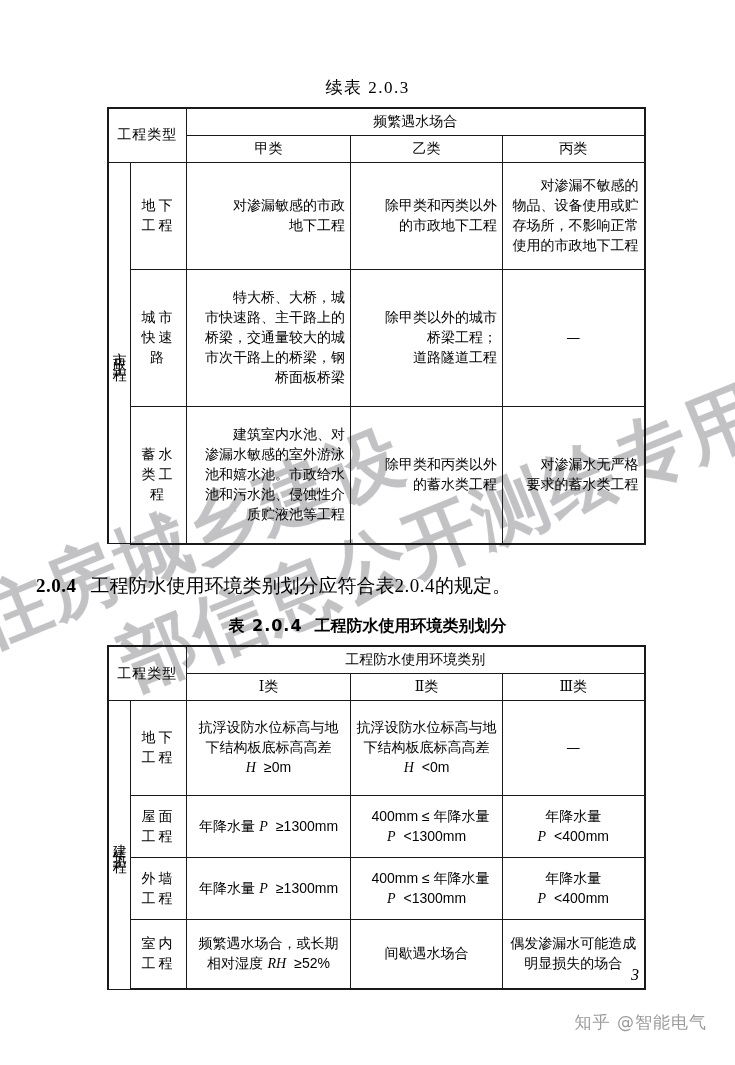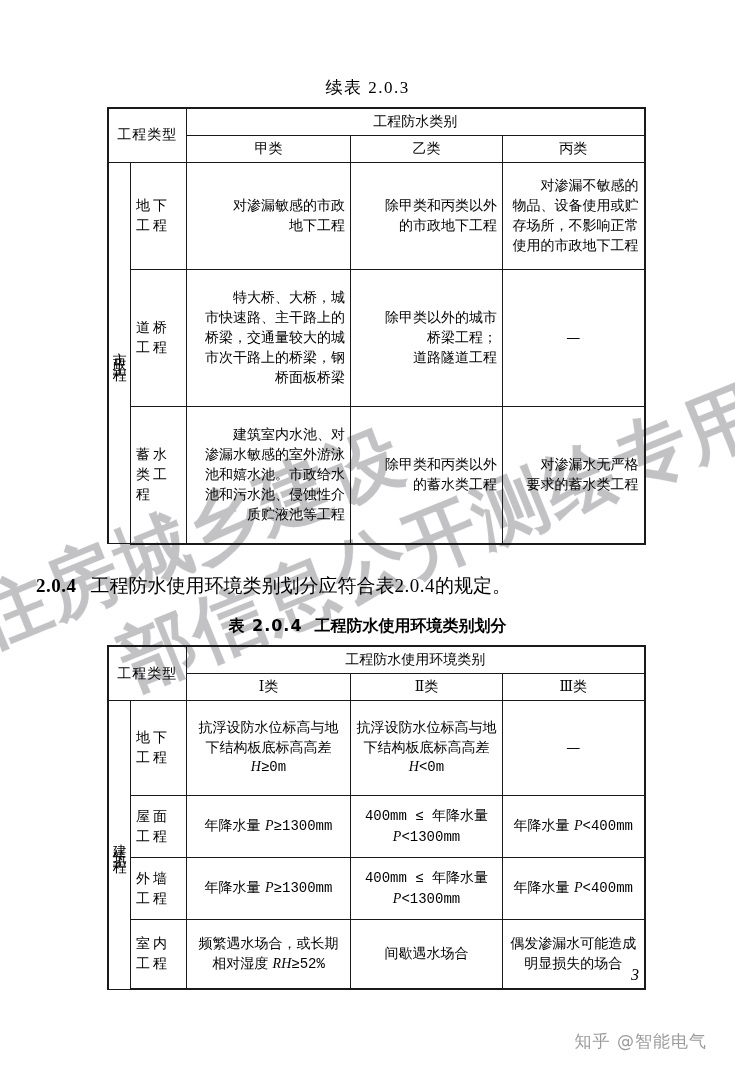--- a/index.html
+++ b/index.html
@@ -101,35 +101,35 @@
     background: transparent;
   }
   table.doc .outer-top { border-top-width: 2px; }
   table.doc .outer-bot { border-bottom-width: 2px; }
   table.doc .outer-l { border-left-width: 2px; }
   table.doc .outer-r { border-right-width: 2px; }
 
   .c-center { text-align: center; }
   .c-just { text-align: right; text-indent: 2em; }
   .v-cn {
-    text-align: left;
+    text-align: center;
     letter-spacing: 3px;
     line-height: 1.55;
   }
   .narrow-cn {
     writing-mode: vertical-rl;
     text-orientation: upright;
     letter-spacing: 6px;
     margin: 0 auto;
     display: block;
     font-size: 14px;
   }
   .dash { text-align: center; font-size: 15px; }
   .ital { font-style: italic; font-family: "Liberation Serif", serif; }
-  .rm { font-family: Liberation Mono, monospace; font-style: normal; }
+  .rm { font-family: Liberation Sans, sans-serif; font-style: normal; padding-left: 8px; }
 
   
   .t1 .w-type { width: 23px; }
   .t1 .w-sub  { width: 56px; }
   .t1 .w-a    { width: 164px; }
   .t1 .w-b    { width: 152px; }
   .t1 .w-c    { width: 142px; }
 
   
   .t2 .w-type { width: 23px; }
@@ -145,21 +145,21 @@
     right: 96px;
     top: 966px;
     font-size: 16px;
     font-style: italic;
     font-family: "Liberation Serif", serif;
   }
 
   .footer-wm {
     position: absolute;
     right: 28px;
-    bottom: 12px;
+    bottom: 31px;
     font-size: 17px;
     color: #9b9b9b;
     font-family: "DejaVu Sans", "Liberation Sans", sans-serif;
     letter-spacing: 1px;
     white-space: nowrap;
   }
 </style>
 </head>
 <body>
 
@@ -179,40 +179,40 @@
       <colgroup>
         <col class="w-type">
           <col class="w-sub">
           <col class="w-a">
           <col class="w-b">
           <col class="w-c">
       </colgroup>
       <tbody>
         <tr>
           <td class="outer-top outer-l hdr-type" colspan="2" rowspan="2">工程类型</td>
-          <td class="outer-top outer-r c-center" colspan="3">工程防水类别</td>
+          <td class="outer-top outer-r c-center" colspan="3">频繁遇水场合</td>
         </tr>
         <tr>
           <td class="c-center">甲类</td>
           <td class="c-center">乙类</td>
           <td class="outer-r c-center">丙类</td>
         </tr>
 
         <tr>
           <td class="outer-l" rowspan="3" style="padding:0;">
             <span class="narrow-cn">市政工程</span>
           </td>
           <td class="v-cn" style="height:100px;">地下工程</td>
           <td class="c-just">对渗漏敏感的市政地下工程</td>
           <td class="c-just">除甲类和丙类以外的市政地下工程</td>
           <td class="outer-r c-just">对渗漏不敏感的物品、设备使用或贮存场所，不影响正常使用的市政地下工程</td>
         </tr>
 
         <tr>
-          <td class="v-cn" style="height:130px;">道桥工程</td>
+          <td class="v-cn" style="height:130px;">城市快速路</td>
           <td class="c-just">特大桥、大桥，城市快速路、主干路上的桥梁，交通量较大的城市次干路上的桥梁，钢桥面板桥梁</td>
           <td class="c-just" style="white-space:pre-line;">除甲类以外的城市桥梁工程；
 道路隧道工程</td>
           <td class="outer-r dash">—</td>
         </tr>
 
         <tr>
           <td class="outer-bot v-cn" style="height:130px;">蓄水类工程</td>
           <td class="outer-bot c-just">建筑室内水池、对渗漏水敏感的室外游泳池和嬉水池。市政给水池和污水池、侵蚀性介质贮液池等工程</td>
           <td class="outer-bot c-just">除甲类和丙类以外的蓄水类工程</td>

